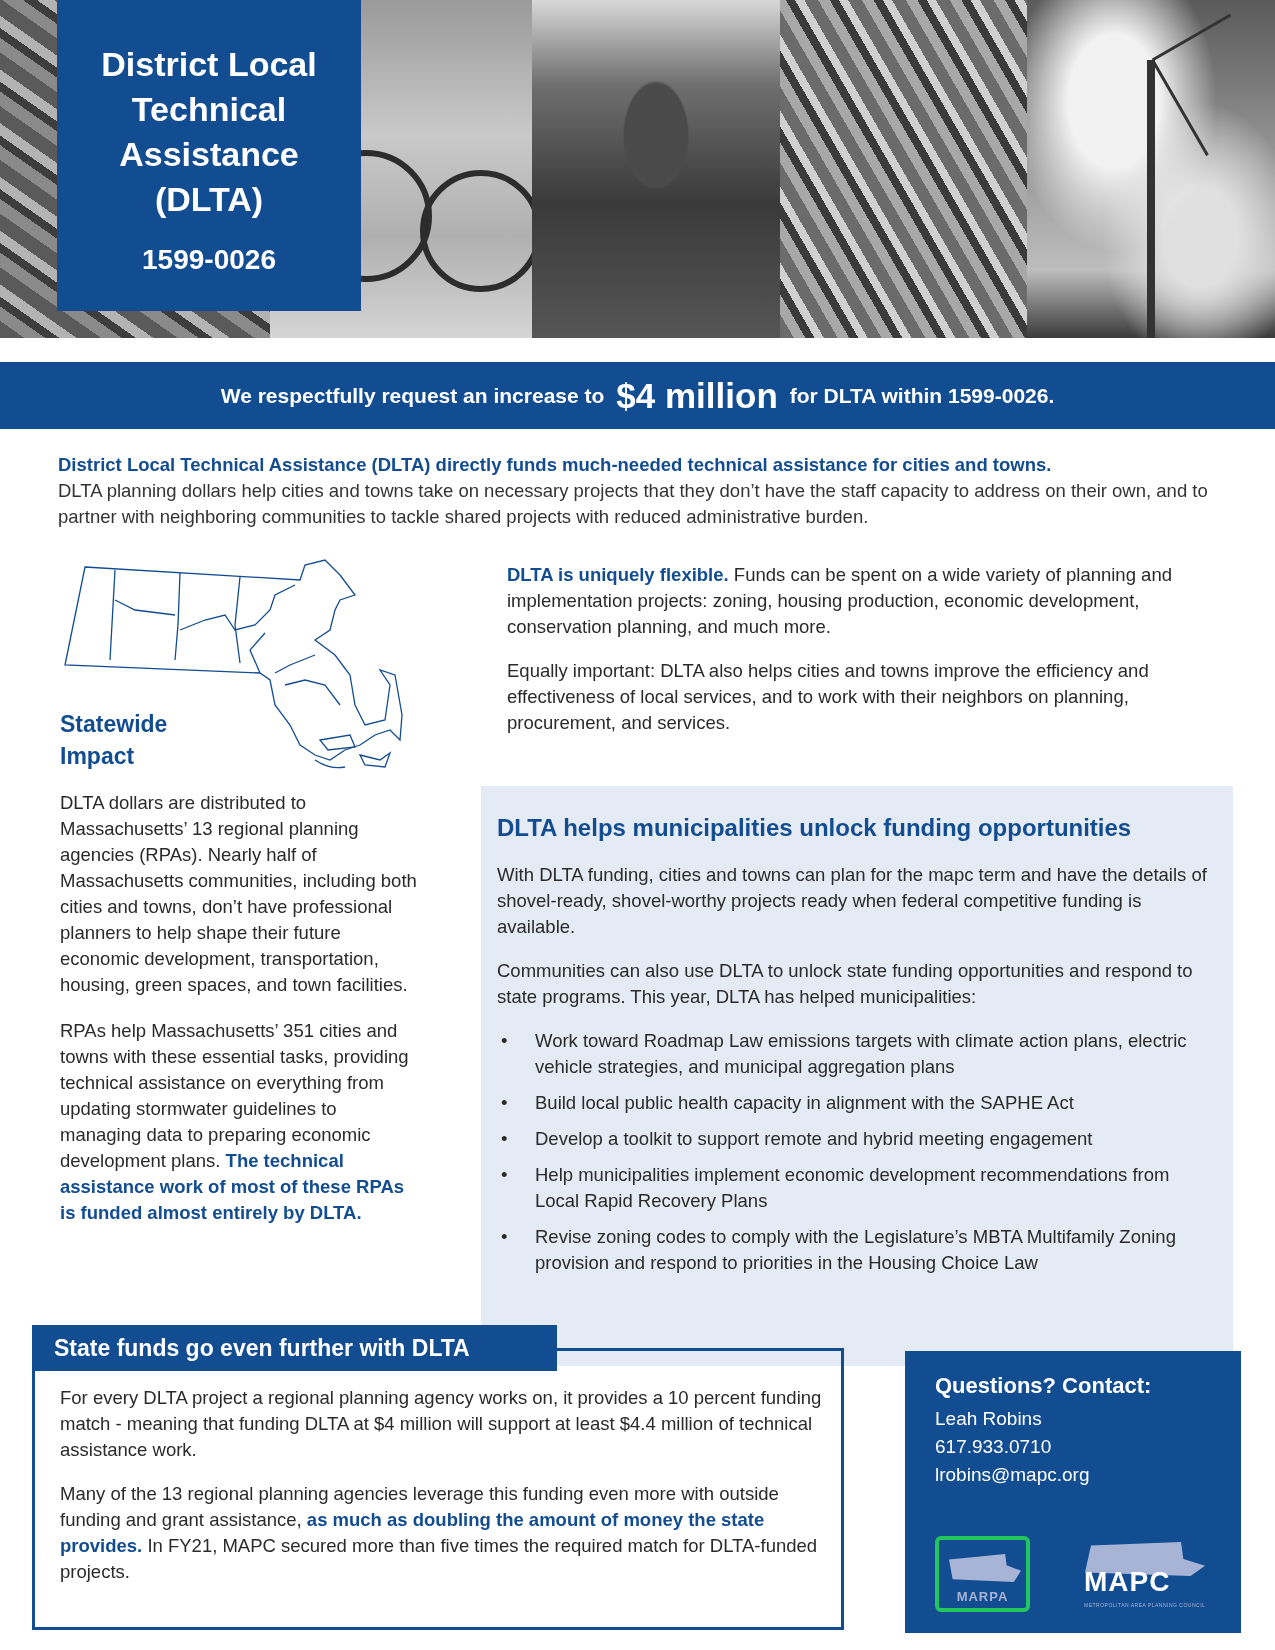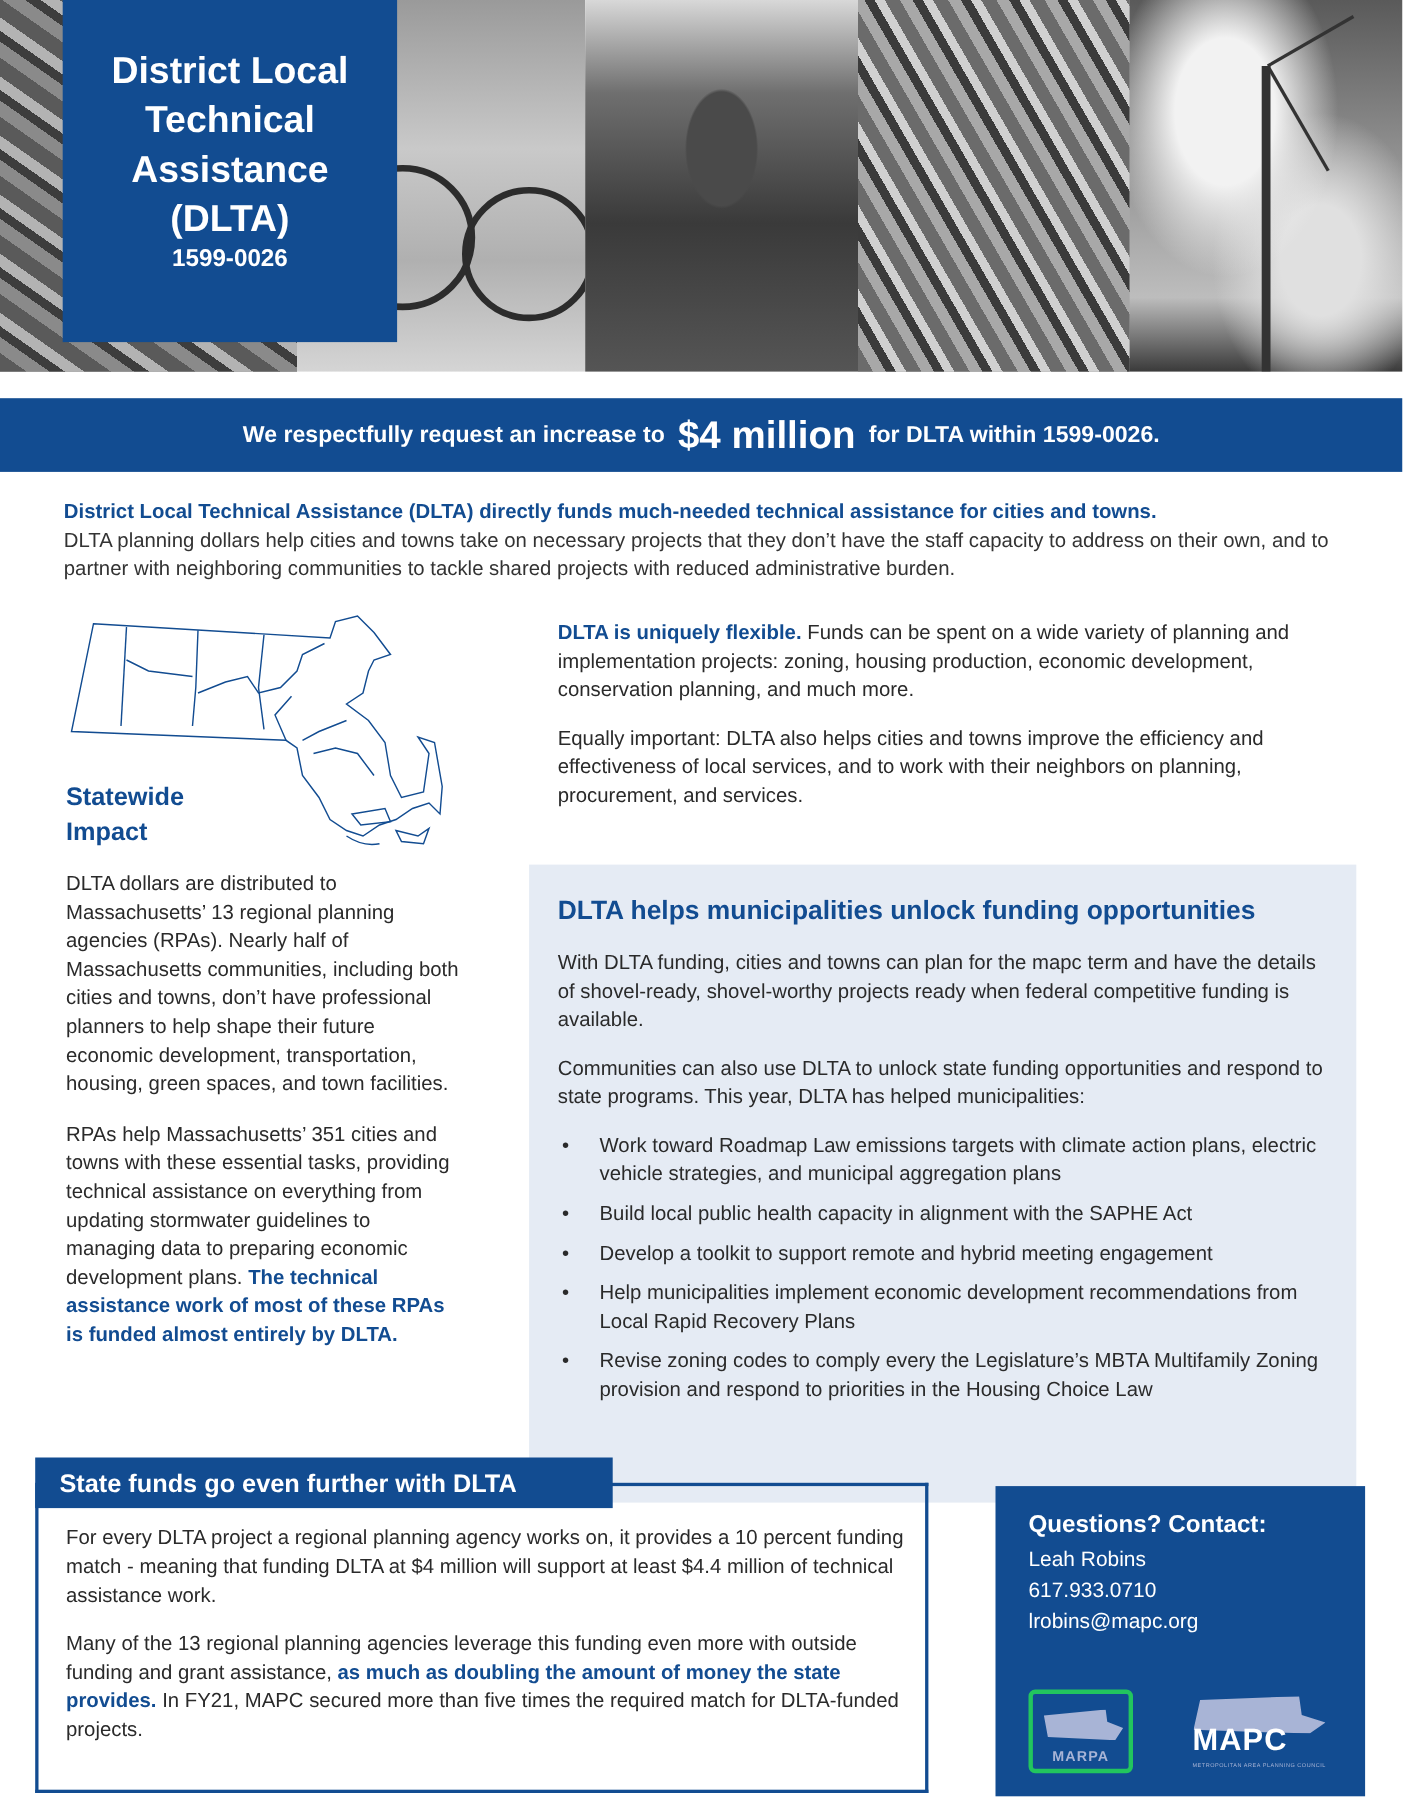--- a/index.html
+++ b/index.html
@@ -22,41 +22,41 @@
   .photo.p5 { width: 248px; background:
       radial-gradient(ellipse at 35% 30%, #f2f2f2 0 20%, transparent 45%),
       radial-gradient(ellipse at 70% 70%, #e0e0e0 0 15%, transparent 40%),
       linear-gradient(180deg, #5a5a5a 0%, #8e8e8e 40%, #bdbdbd 80%, #3a3a3a 100%); }
   .turbine-pole { position: absolute; left: 120px; top: 60px; width: 8px; height: 278px; background: #333; }
   .turbine-blade1 { position: absolute; left: 124px; top: 60px; width: 3px; height: 110px; background: #333; transform-origin: top center; transform: rotate(-30deg); }
   .turbine-blade2 { position: absolute; left: 124px; top: 60px; width: 3px; height: 90px; background: #333; transform-origin: top center; transform: rotate(-120deg); }
 
   .title-box { position: absolute; left: 57px; top: 0; width: 304px; height: 311px; background: #124c91; color: #fff; text-align: center; padding-top: 42px; }
   .title-box .t { font-size: 34px; font-weight: bold; line-height: 45px; }
-  .title-box .code { font-size: 22px; font-weight: bold; }
+  .title-box .code { font-size: 28px; font-weight: bold; margin-top: 22px; }
 
   .banner { position: absolute; left: 0; top: 362px; width: 1275px; height: 67px; background: #124c91; color: #fff; display: flex; align-items: center; justify-content: center; font-size: 21px; font-weight: bold; }
   .banner .big { font-size: 35px; margin: 0 12px; }
 
   .intro { position: absolute; left: 58px; top: 452px; width: 1170px; font-size: 18.5px; line-height: 26px; }
   .intro .lead { font-weight: bold; color: #124c91; }
   .intro .body { color: #333; font-weight: 300; }
 
   .map { position: absolute; left: 60px; top: 555px; width: 355px; height: 220px; }
   .sw-title { position: absolute; left: 60px; top: 708px; font-size: 23px; font-weight: bold; color: #124c91; line-height: 32px; }
 
   .left-col { position: absolute; left: 60px; top: 790px; width: 360px; font-size: 18.5px; line-height: 26px; color: #2a2a2a; }
   .left-col p { margin-bottom: 20px; }
   .left-col .hl { font-weight: bold; color: #124c91; }
 
   .flex-block { position: absolute; left: 507px; top: 562px; width: 700px; font-size: 18.5px; line-height: 26px; color: #2a2a2a; }
   .flex-block p { margin-bottom: 18px; }
   .flex-block .hl { font-weight: bold; color: #124c91; }
 
-  .funding-box { position: absolute; left: 481px; top: 786px; width: 752px; height: 580px; background: #e5ebf4; padding: 28px 26px 0 26px; }
+  .funding-box { position: absolute; left: 481px; top: 786px; width: 752px; height: 580px; background: #e5ebf4; padding: 28px 26px 0 16px; }
   .funding-box h2 { font-size: 24px; font-weight: bold; color: #124c91; margin-bottom: 20px; }
   .funding-box p { font-size: 18.5px; line-height: 26px; color: #2a2a2a; margin-bottom: 18px; }
   .funding-box ul { list-style: none; }
   .funding-box li { position: relative; padding-left: 38px; font-size: 18.5px; line-height: 26px; color: #2a2a2a; margin-bottom: 10px; }
   .funding-box li .bullet { position: absolute; left: 4px; top: 0; }
 
   .further-box { position: absolute; left: 32px; top: 1348px; width: 812px; height: 282px; border: 3px solid #124c91; border-top: none; }
   .further-box .topline { position: absolute; left: 0; right: -3px; top: 0; height: 3px; background: #124c91; }
   .further-tab { position: absolute; left: 32px; top: 1325px; width: 525px; height: 46px; background: #124c91; color: #fff; font-size: 23px; font-weight: bold; padding-left: 22px; line-height: 46px; }
   .further-body { position: absolute; left: 60px; top: 1385px; width: 770px; font-size: 18.5px; line-height: 26px; color: #2a2a2a; }
@@ -141,21 +141,21 @@
 
 <div class="funding-box">
   <h2>DLTA helps municipalities unlock funding opportunities</h2>
   <p>With DLTA funding, cities and towns can plan for the mapc term and have the details of shovel-ready, shovel-worthy projects ready when federal competitive funding is available.</p>
   <p>Communities can also use DLTA to unlock state funding opportunities and respond to state programs. This year, DLTA has helped municipalities:</p>
   <ul>
     <li><span class="bullet">•</span><span>Work toward Roadmap Law emissions targets with climate action plans, electric vehicle strategies, and municipal aggregation plans</span></li>
     <li><span class="bullet">•</span><span>Build local public health capacity in alignment with the SAPHE Act</span></li>
     <li><span class="bullet">•</span><span>Develop a toolkit to support remote and hybrid meeting engagement</span></li>
     <li><span class="bullet">•</span><span>Help municipalities implement economic development recommendations from Local Rapid Recovery Plans</span></li>
-    <li><span class="bullet">•</span><span>Revise zoning codes to comply every the Legislature’s MBTA Multifamily Zoning provision and respond to priorities in the Housing Choice Law</span></li>
+    <li><span class="bullet">•</span><span>Revise zoning codes to comply with the Legislature’s MBTA Multifamily Zoning provision and respond to priorities in the Housing Choice Law</span></li>
   </ul>
 </div>
 
 <div class="further-box">
   <div class="topline"></div>
 </div>
 <div class="further-tab">State funds go even further with DLTA</div>
 <div class="further-body">
   <p>For every DLTA project a regional planning agency works on, it provides a 10 percent funding match - meaning that funding DLTA at $4 million will support at least $4.4 million of technical assistance work.</p>
   <p><span>Many of the 13 regional planning agencies leverage this funding even more with outside funding and grant assistance, </span><span class="hl">as much as doubling the amount of money the state provides.</span><span> In FY21, MAPC secured more than five times the required match for DLTA-funded projects.</span></p>

